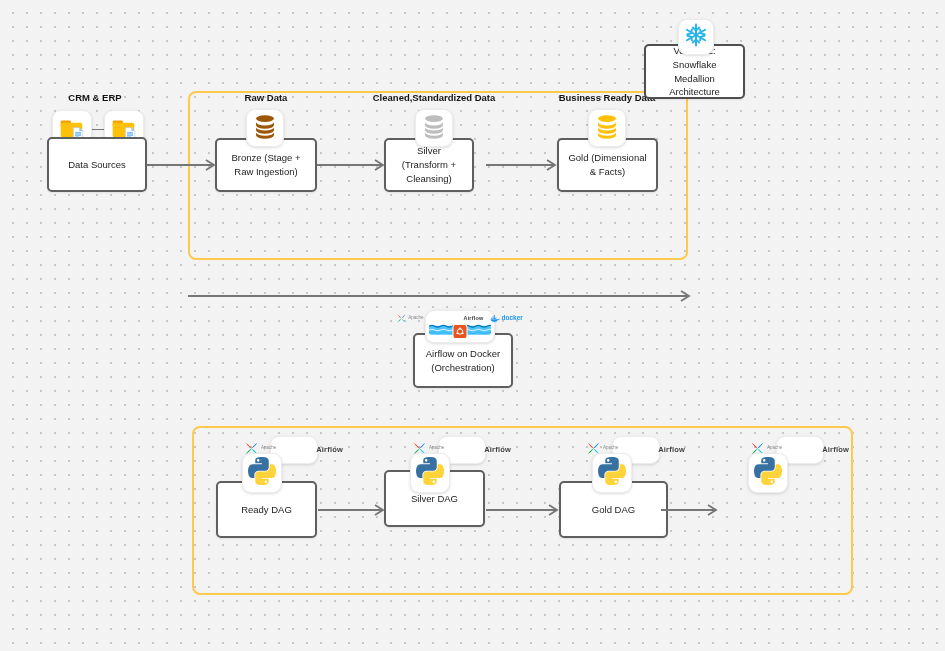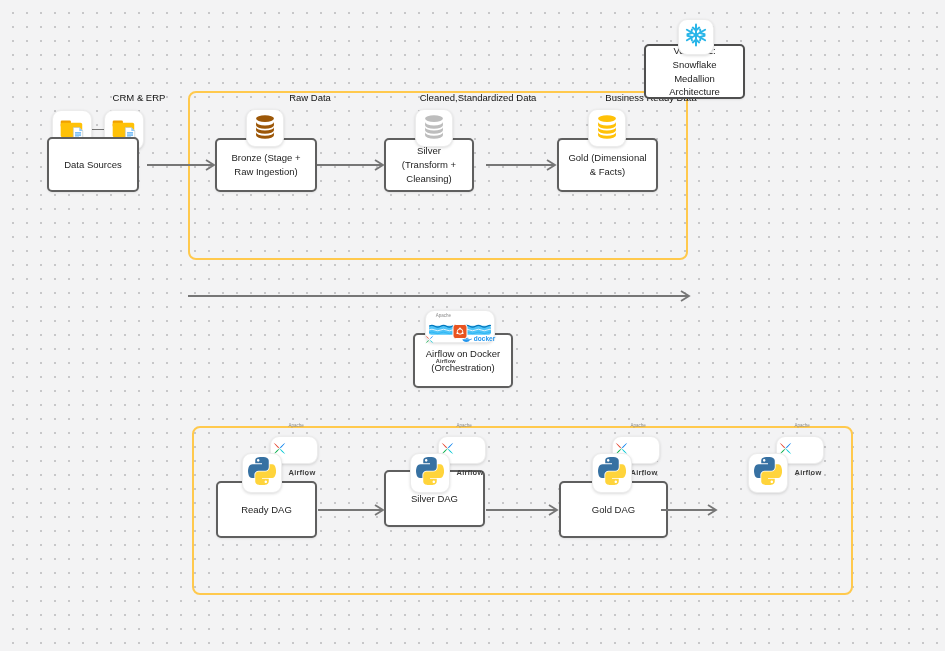--- a/index.html
+++ b/index.html
@@ -15,26 +15,26 @@
     position:absolute;background:#fff;border:2px solid #5f5f5f;border-radius:5px;
     display:flex;align-items:center;justify-content:center;text-align:center;
     font-size:9.5px;line-height:1.45;padding:3px 7px;box-sizing:border-box;
     box-shadow:0 1px 2px rgba(0,0,0,.08);
   }
   .tile{
     position:absolute;background:#fff;border:1px solid #ececec;border-radius:9px;
     box-shadow:0 1px 3px rgba(0,0,0,.14);
     display:flex;align-items:center;justify-content:center;box-sizing:border-box;
   }
-  .caption{position:absolute;transform:translateX(-50%);font-size:9.5px;font-weight:normal;color:#141414;white-space:nowrap;margin-left:44px;}
+  .caption{position:absolute;transform:translateX(-50%);font-size:9.5px;font-weight:bold;color:#141414;white-space:nowrap;}
   .arrow{position:absolute;}
   .arrow line,.arrow polyline{stroke:#767676;stroke-width:1.8;fill:none;}
   .linepiece{position:absolute;border-top:1.8px solid #767676;}
   .af-badge{flex-direction:row;gap:3px;padding:2px;}
-  .af-text{display:flex;flex-direction:column;align-items:flex-start;line-height:1;gap:40px;}
+  .af-text{display:flex;align-items:flex-start;line-height:1;gap:40px;}
   .af-apache{font-size:4.5px;color:#8a8a8a;}
   .af-air{font-size:7.5px;color:#3f3f3f;font-weight:bold;letter-spacing:.2px;}
   .docker-word{font-size:6.5px;font-weight:bold;color:#2496ED;line-height:1;}
   .logo-row{display:flex;align-items:center;gap:6px;}
   .mini{display:flex;align-items:center;gap:2px;}
   .orange-badge{
     position:absolute;left:50%;top:13px;transform:translateX(-50%);
     width:13px;height:13px;background:#E95420;border-radius:3px;border:1px solid #fff;
     display:flex;align-items:center;justify-content:center;
   }
@@ -98,21 +98,21 @@
   <div class="tile" style="left:52px;top:110px;width:40px;height:40px">
     <span><svg width="28" height="26" viewBox="0 0 26 24">
           <use href="#ico-folder"></use>
         </svg></span>
   </div>
   <div class="tile" style="left:104px;top:110px;width:40px;height:40px">
     <span><svg width="28" height="26" viewBox="0 0 26 24">
           <use href="#ico-folder"></use>
         </svg></span>
   </div>
-  <div class="node" style="left:47px;top:137px;width:92px;height:55px">
+  <div class="node" style="left:47px;top:137px;width:100px;height:55px">
     <span>Data Sources</span>
   </div>
 
   <div class="region" style="left:188px;top:91px;width:500px;height:169px"></div>
 
   <div class="caption" style="left:266px;top:92px">Raw Data</div>
   <div class="caption" style="left:434px;top:92px">Cleaned,Standardized Data</div>
   <div class="caption" style="left:607px;top:92px">Business Ready Data</div>
 
   <div class="node" style="left:215px;top:138px;width:102px;height:54px">

